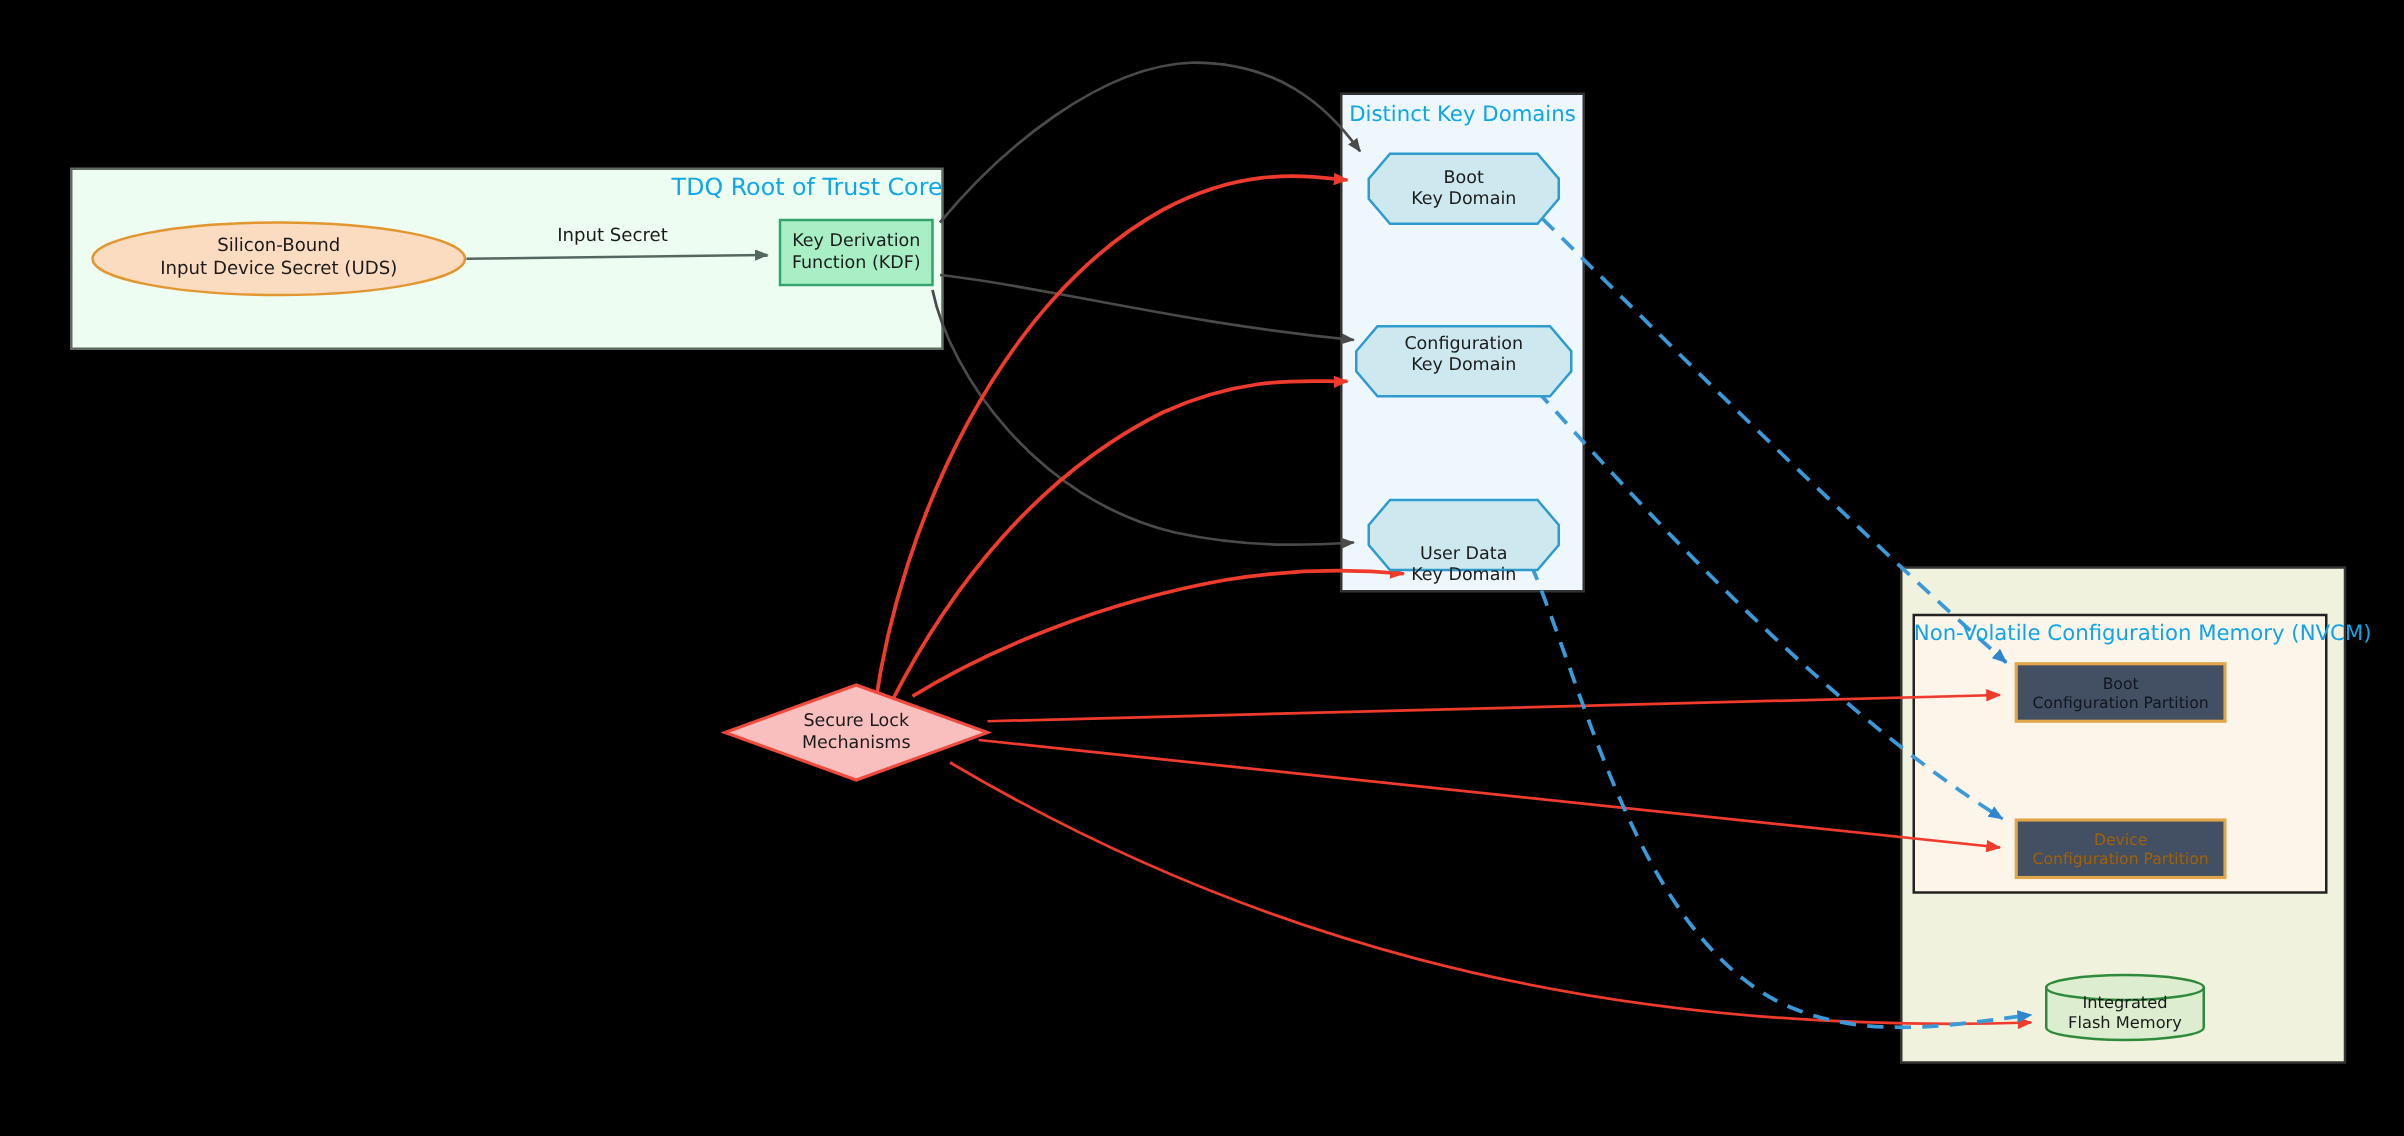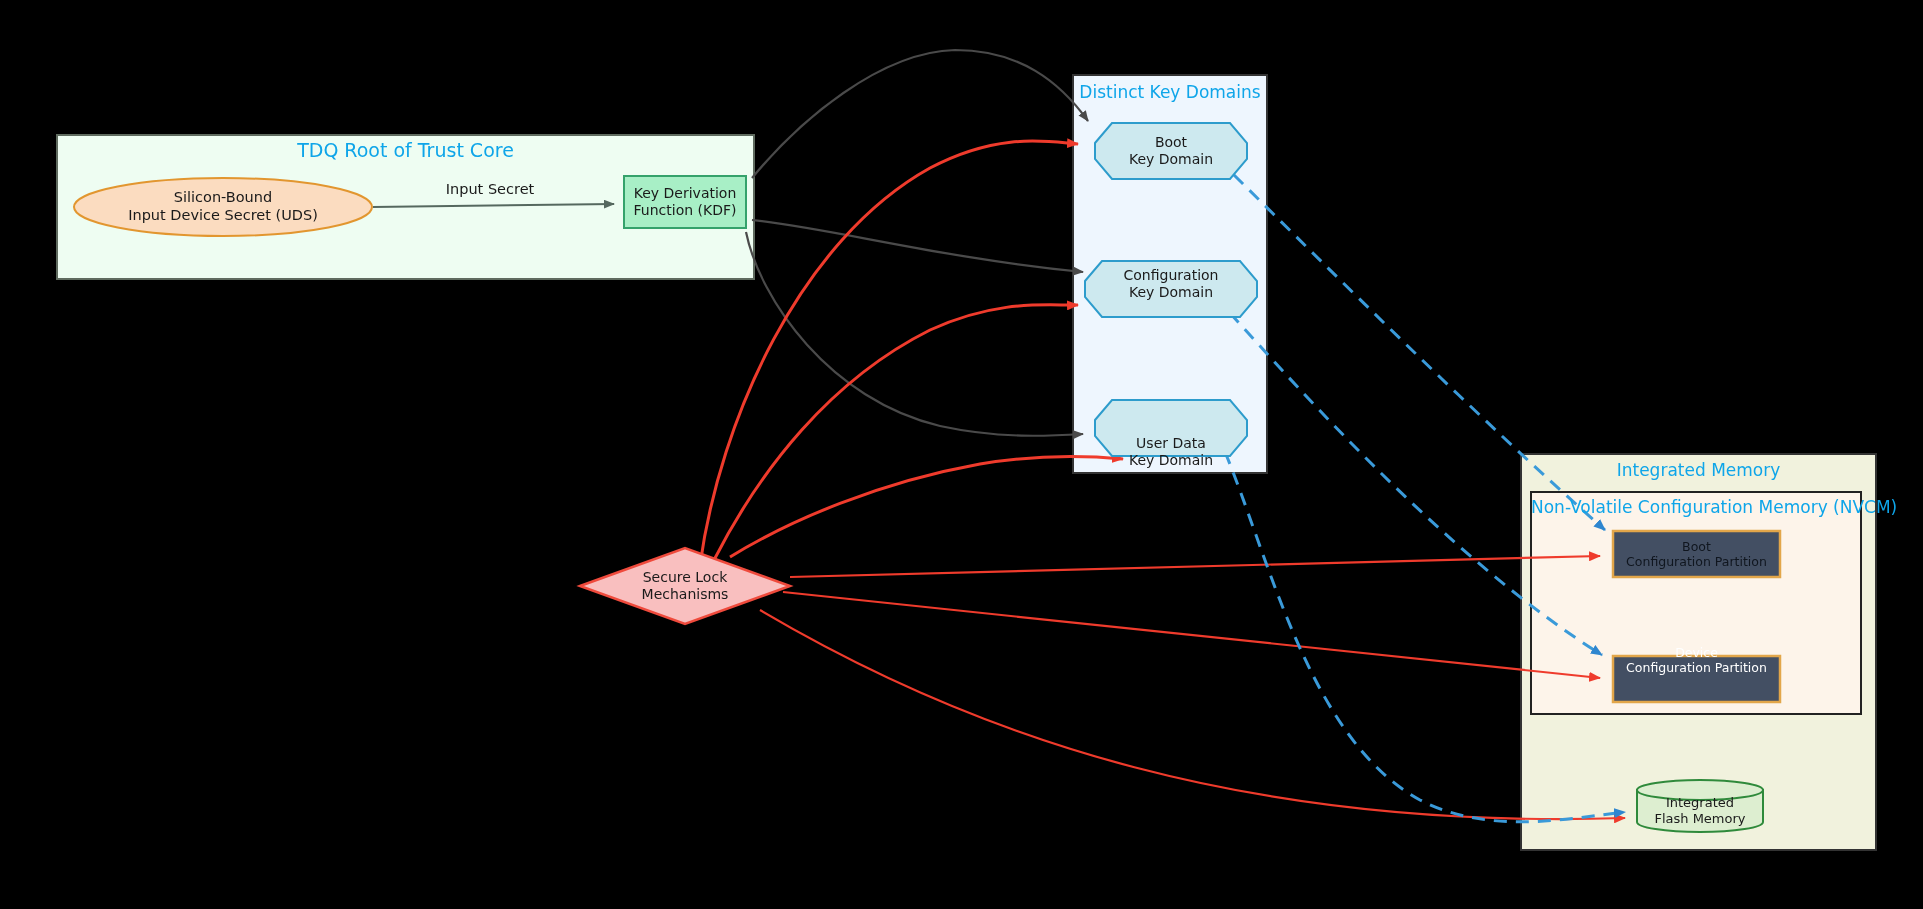--- a/index.html
+++ b/index.html
@@ -125,25 +125,24 @@
     <g>
       <rect x="1613" y="656" width="167" height="46" fill="#434f63" stroke="#e2a64a" stroke-width="2.5"></rect>
     </g>
 
     <g>
       <path d="M1637,790 L1637,822 A63,10 0 0 0 1763,822 L1763,790 Z" fill="#ddeed0" stroke="#2f8a3b" stroke-width="2"></path>
       <ellipse cx="1700" cy="790" rx="63" ry="10" fill="#ddeed0" stroke="#2f8a3b" stroke-width="2"></ellipse>
     </g>
   </svg>
 
-  <div class="clusterTitle" style="left:57px;top:139px;width:697px;font-size:19px;">TDQ Root of Trust Core</div>
+  <div class="clusterTitle" style="left:57px;top:139px;width:697px;font-size:19px;text-align:right;">TDQ Root of Trust Core</div>
 
   <div class="clusterTitle" style="left:1073px;top:82px;width:194px;font-size:17px;">Distinct Key Domains</div>
 
-  <div class="clusterTitle" style="left:1521px;top:460px;width:355px;font-size:17px;">Integrated Memory</div>
 
   <div class="clusterTitle" style="left:1531px;top:497px;width:330px;font-size:17px;">Non-Volatile Configuration Memory (NVCM)</div>
 
   <div class="nlabel" style="left:74px;top:178px;width:298px;height:58px;font-size:14.5px;">Silicon-Bound
 Input Device Secret (UDS)</div>
 
   <div class="nlabel" style="left:624px;top:176px;width:122px;height:52px;font-size:14px;">Key Derivation
 Function (KDF)</div>
 
   <div class="nlabel" style="left:1095px;top:123px;width:152px;height:56px;font-size:14px;">Boot
@@ -154,21 +153,21 @@
 
   <div class="nlabel" style="left:1095px;top:400px;width:152px;height:56px;font-size:14px;margin-top:24px;">User Data
 Key Domain</div>
 
   <div class="nlabel" style="left:580px;top:548px;width:210px;height:76px;font-size:14px;text-align:center;">Secure Lock
 Mechanisms</div>
 
   <div class="nlabel" style="left:1613px;top:531px;width:167px;height:46px;font-size:12.5px;color:#10161f;">Boot
 Configuration Partition</div>
 
-  <div class="nlabel" style="left:1613px;top:637px;width:167px;height:46px;font-size:12.5px;color:#ffffff;">Device
+  <div class="nlabel" style="left:1613px;top:656px;width:167px;height:46px;font-size:12.5px;color:#a16207;">Device
 Configuration Partition</div>
 
   <div class="nlabel" style="left:1637px;top:790px;width:126px;height:42px;font-size:13px;">Integrated
 Flash Memory</div>
 
   <div class="nlabel" style="left:400px;top:180px;width:180px;height:20px;font-size:14.5px;">Input Secret</div>
 
 </div>
 
 </body></html>

